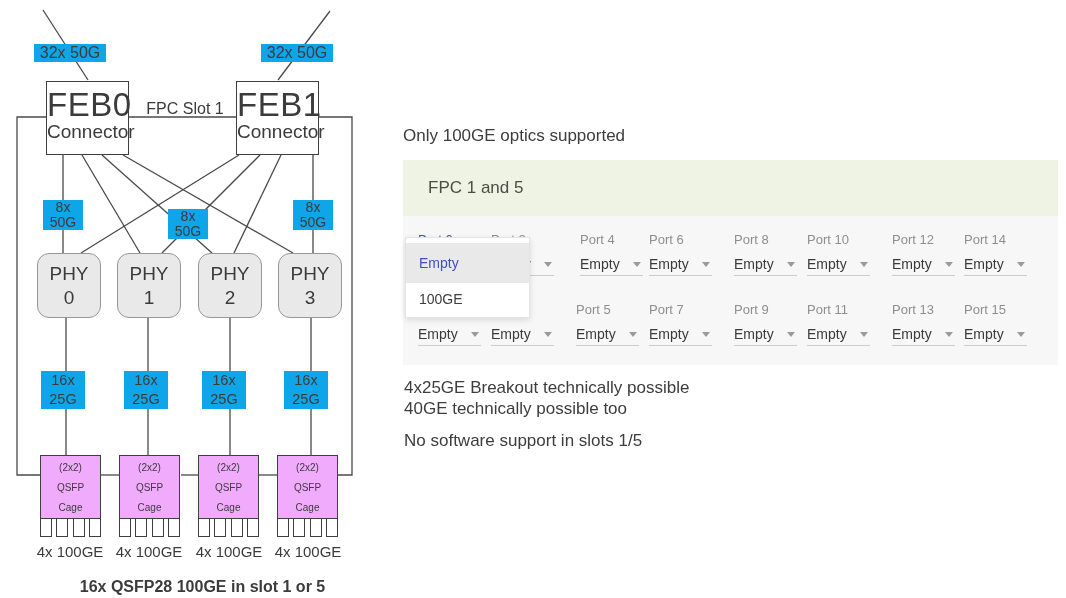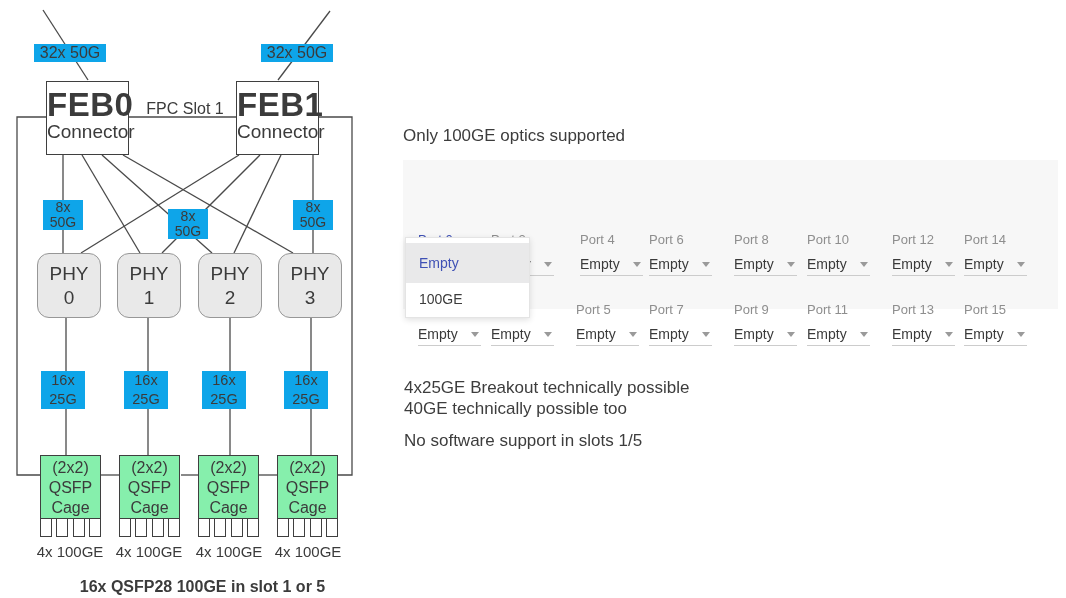--- a/index.html
+++ b/index.html
@@ -14,31 +14,31 @@
   .lbl.t32 { font-size:16px; width:72px; }
   .lbl.fpc { font-size:16px; width:90px; background:transparent; }
   .lbl.l85 { font-size:14px; line-height:15px; width:40px; }
   .lbl.l1625 { font-size:14.5px; line-height:19px; width:44px; }
   .lbl.out4x { font-size:15px; width:74px; background:transparent; }
   .lbl.foot { font-size:16px; font-weight:bold; width:345px; background:transparent; }
   .feb {
     position:absolute; z-index:2; width:83px; height:74px; background:#fff;
     border:1.6px solid #3f3f3f; text-align:center;
   }
-  .feb .ft { font-size:33px; line-height:36px; margin-top:5px; letter-spacing:0.5px;font-weight:bold; }
+  .feb .ft { font-size:33px; line-height:36px; margin-top:5px; letter-spacing:0.5px; }
   .feb .fs { font-size:19px; line-height:18px; }
   .phy {
     position:absolute; z-index:2; top:253px; width:64px; height:65px;
     background:#e9e9e9; border:1.5px solid #979797; border-radius:12px;
     text-align:center; font-size:19px; line-height:24px; padding-top:8px;
   }
   .cage {
     position:absolute; z-index:2; top:455px; width:61px; height:64px;
-    background:#86efac; border:1.4px solid #3f3f3f; text-align:center;
-    font-size:16px; line-height:20px; padding-top:2px;
+    background:#f0abfc; border:1.4px solid #3f3f3f; text-align:center;
+    font-size:10px; line-height:20px; padding-top:2px;
   }
   .pins { position:absolute; z-index:2; top:518px; width:61px; height:19px; display:flex; justify-content:space-between; }
   .pins .pin { width:12px; height:19px; border:1.4px solid #3f3f3f; background:#fff; }
   
   .heading { position:absolute; left:403px; top:126px; font-size:17px; color:#3c3c3c; }
   .card { position:absolute; left:403px; top:160px; width:655px; height:205px; z-index:1; }
   .card-header { height:56px; background:#eef3e3; display:flex; align-items:center; padding-left:25px;
                  font-size:17px; color:#4b4e46; }
   .card-body { height:149px; background:#f7f7f7; }
   .pcol { position:absolute; z-index:2; width:63px; }
@@ -195,20 +195,23 @@
   <div class="lbl out4x" style="left:33px; top:543px">4x 100GE</div>
   <div class="lbl out4x" style="left:112px; top:543px">4x 100GE</div>
   <div class="lbl out4x" style="left:192px; top:543px">4x 100GE</div>
   <div class="lbl out4x" style="left:271px; top:543px">4x 100GE</div>
 
   <div class="lbl foot" style="left:30px; top:578px">16x QSFP28 100GE in slot 1 or 5</div>
 
   <div class="heading">Only 100GE optics supported</div>
 
   <div class="card">
+    <div class="card-header">
+      <span>FPC 1 and 5</span>
+    </div>
     <div class="card-body"></div>
   </div>
 
   <div class="pcol rt" style="left:418px">
     <div class="plabel active">Port 0</div>
     <div class="pselect">
       <span>Empty</span>
         <span class="arr"></span>
     </div>
   </div>

